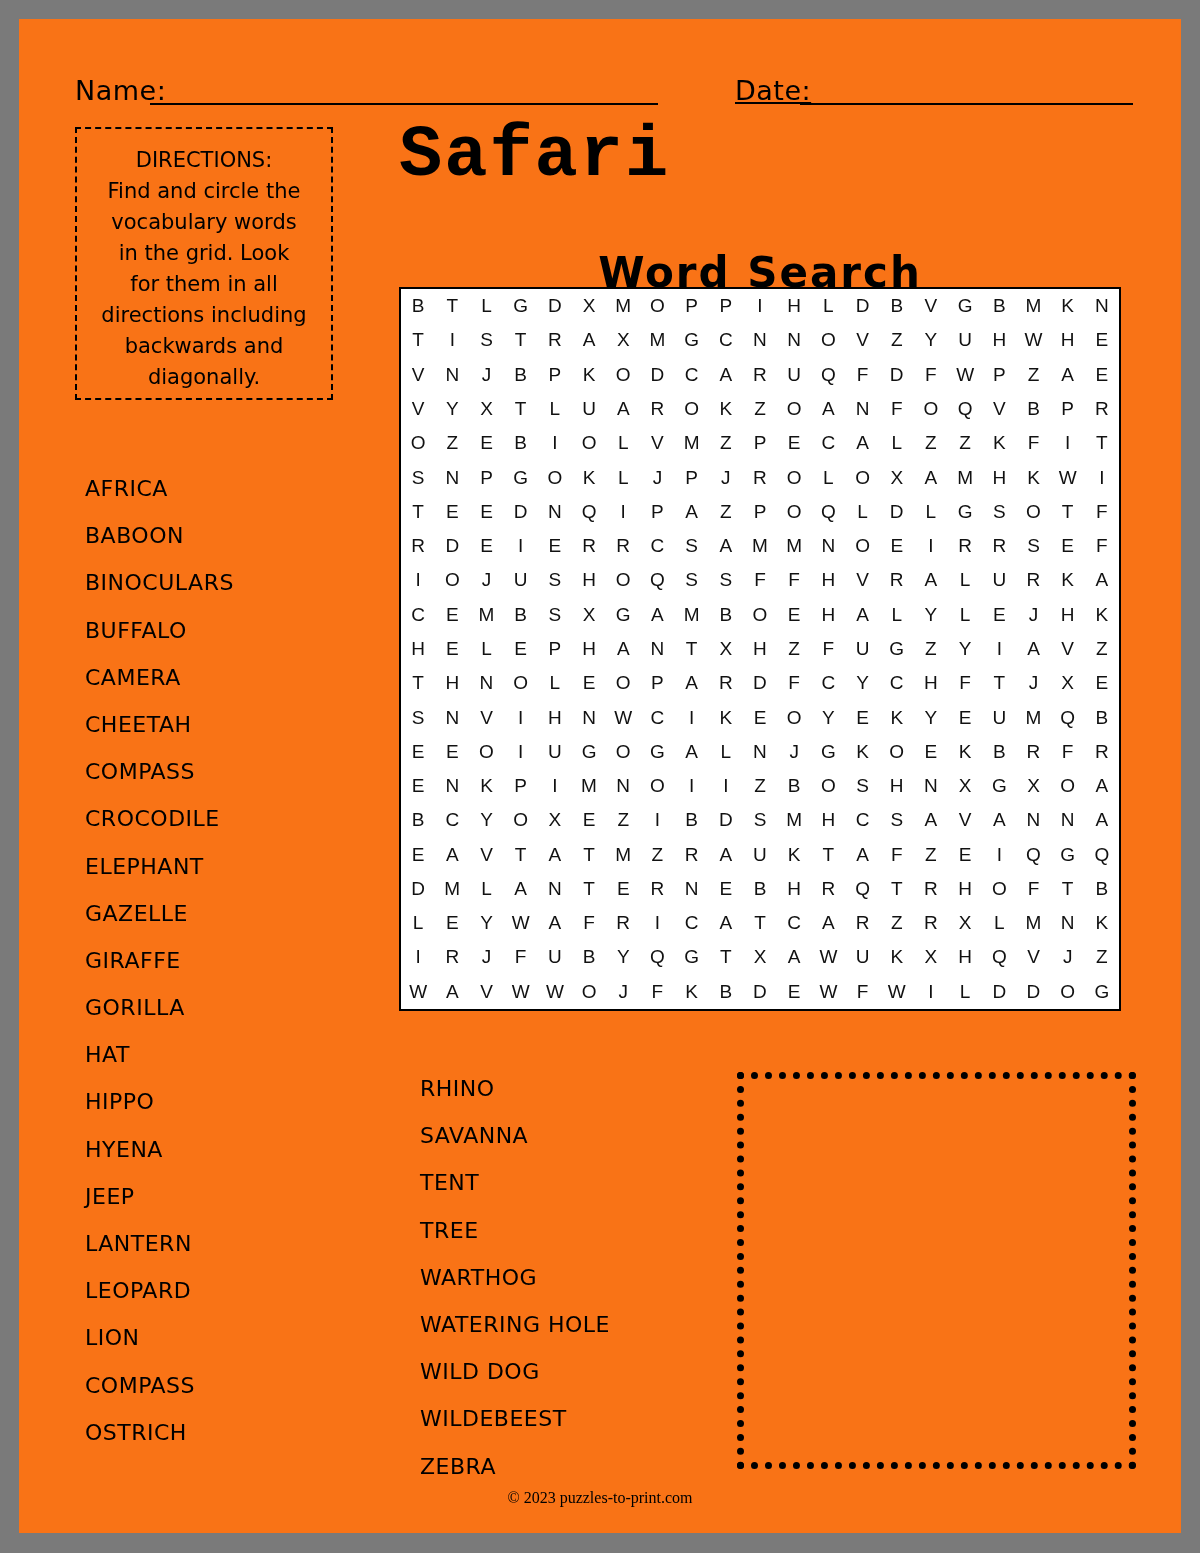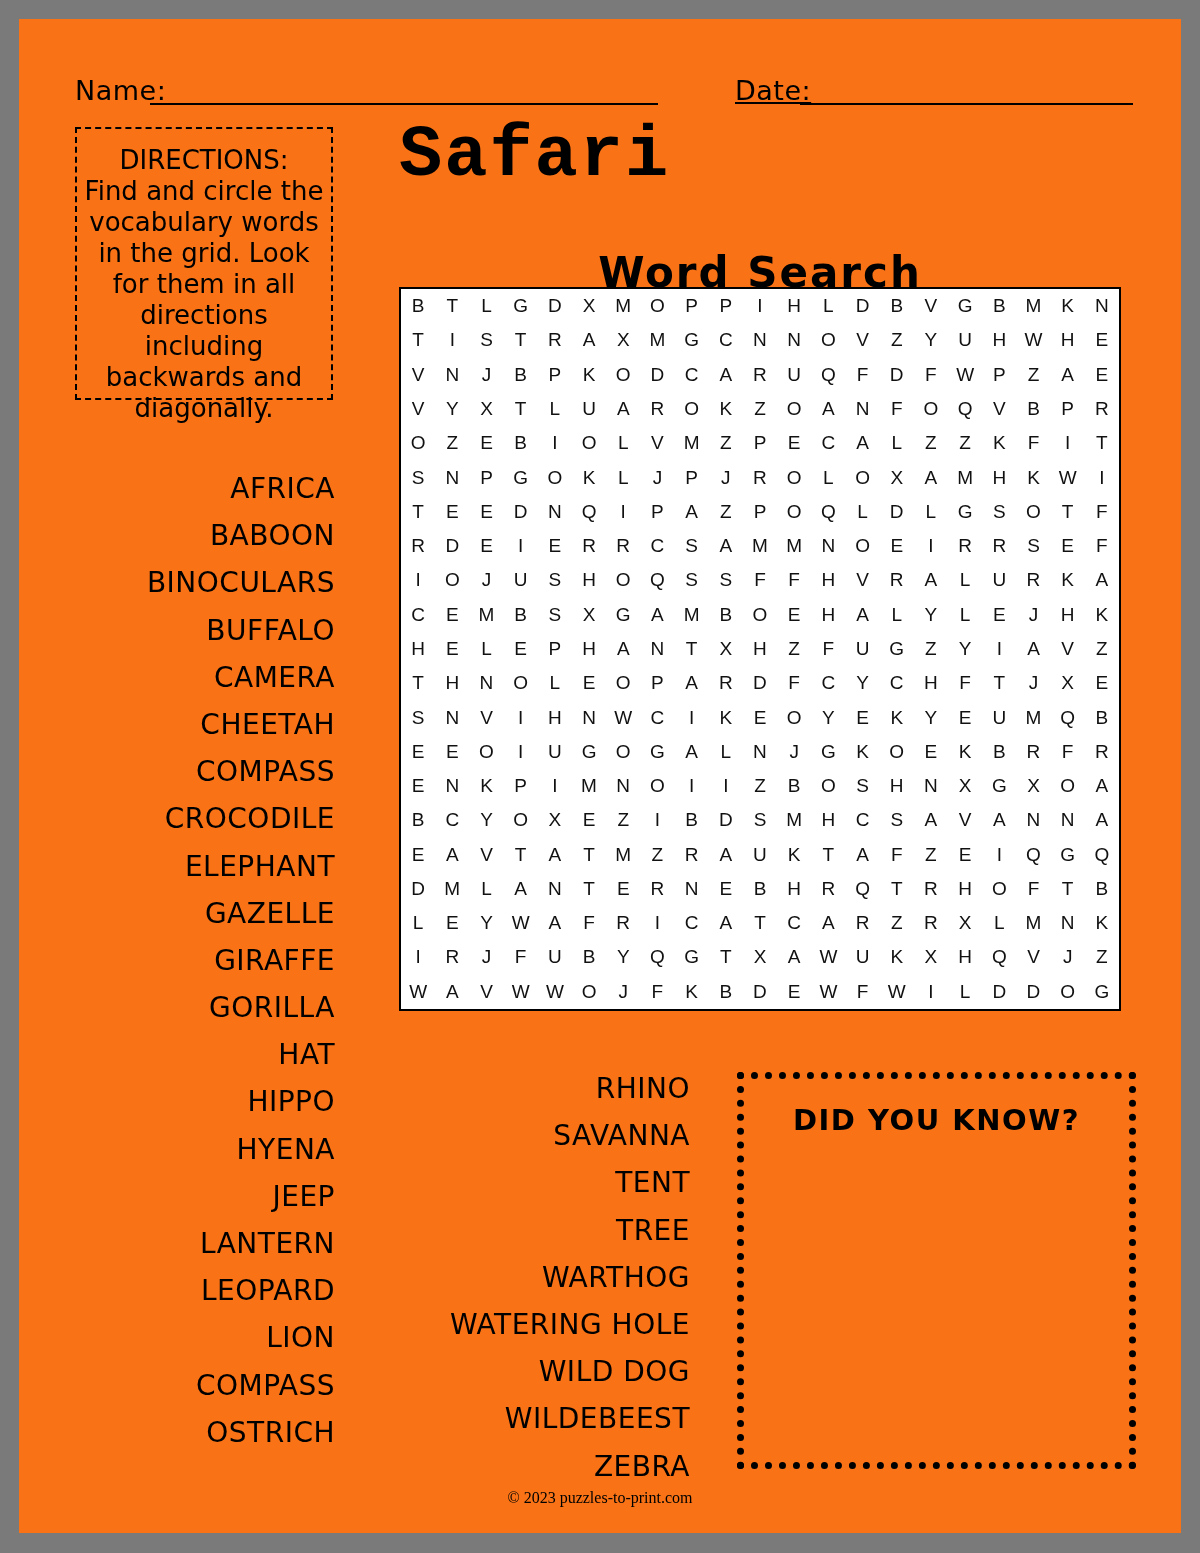--- a/index.html
+++ b/index.html
@@ -34,21 +34,21 @@
   .name-line { left:131px; top:84px; width:508px; }
   .date-line { left:781px; top:84px; width:333px; }
   
   .directions-box {
     position:absolute;
     left:56px; top:108px;
     width:258px; height:273px;
     border:2.5px dashed #000;
     text-align:center;
     padding-top:16px;
-    font-size:26px;
+    font-size:21px;
     line-height:31px;
   }
   .preline { white-space:pre-line; }
   
   .puzzle-title {
     position:absolute;
     left:380px; top:96px;
     width:722px;
     text-align:left;
     font-family:Liberation Mono, monospace;
@@ -82,22 +82,22 @@
     display:flex;
     align-items:center;
     justify-content:center;
     font-family:"Liberation Sans", sans-serif;
     font-size:19px;
     color:#111;
   }
   
   .word-list {
     position:absolute;
-    text-align:right;
-    font-size:28px;
+    text-align:left;
+    font-size:22px;
     letter-spacing:0.5px;
   }
   .word-list .word-item { height:47.2px; line-height:47.2px; }
   .word-list-left  { left:66px;  top:446px;  width:250px; }
   .word-list-middle{ left:401px; top:1046px; width:270px; }
   
   .dyk-box {
     position:absolute;
     left:718px; top:1053px;
     width:399px; height:397px;
@@ -666,18 +666,17 @@
       <div class="word-item">TENT</div>
       <div class="word-item">TREE</div>
       <div class="word-item">WARTHOG</div>
       <div class="word-item">WATERING HOLE</div>
       <div class="word-item">WILD DOG</div>
       <div class="word-item">WILDEBEEST</div>
       <div class="word-item">ZEBRA</div>
     </div>
 
   <div class="dyk-box">
-    <div class="dyk-heading">DID YOU KNOW?</div>
   </div>
 
   <div class="footer-credit">© 2023 puzzles-to-print.com</div>
 
 </div>
 
 </body></html>

